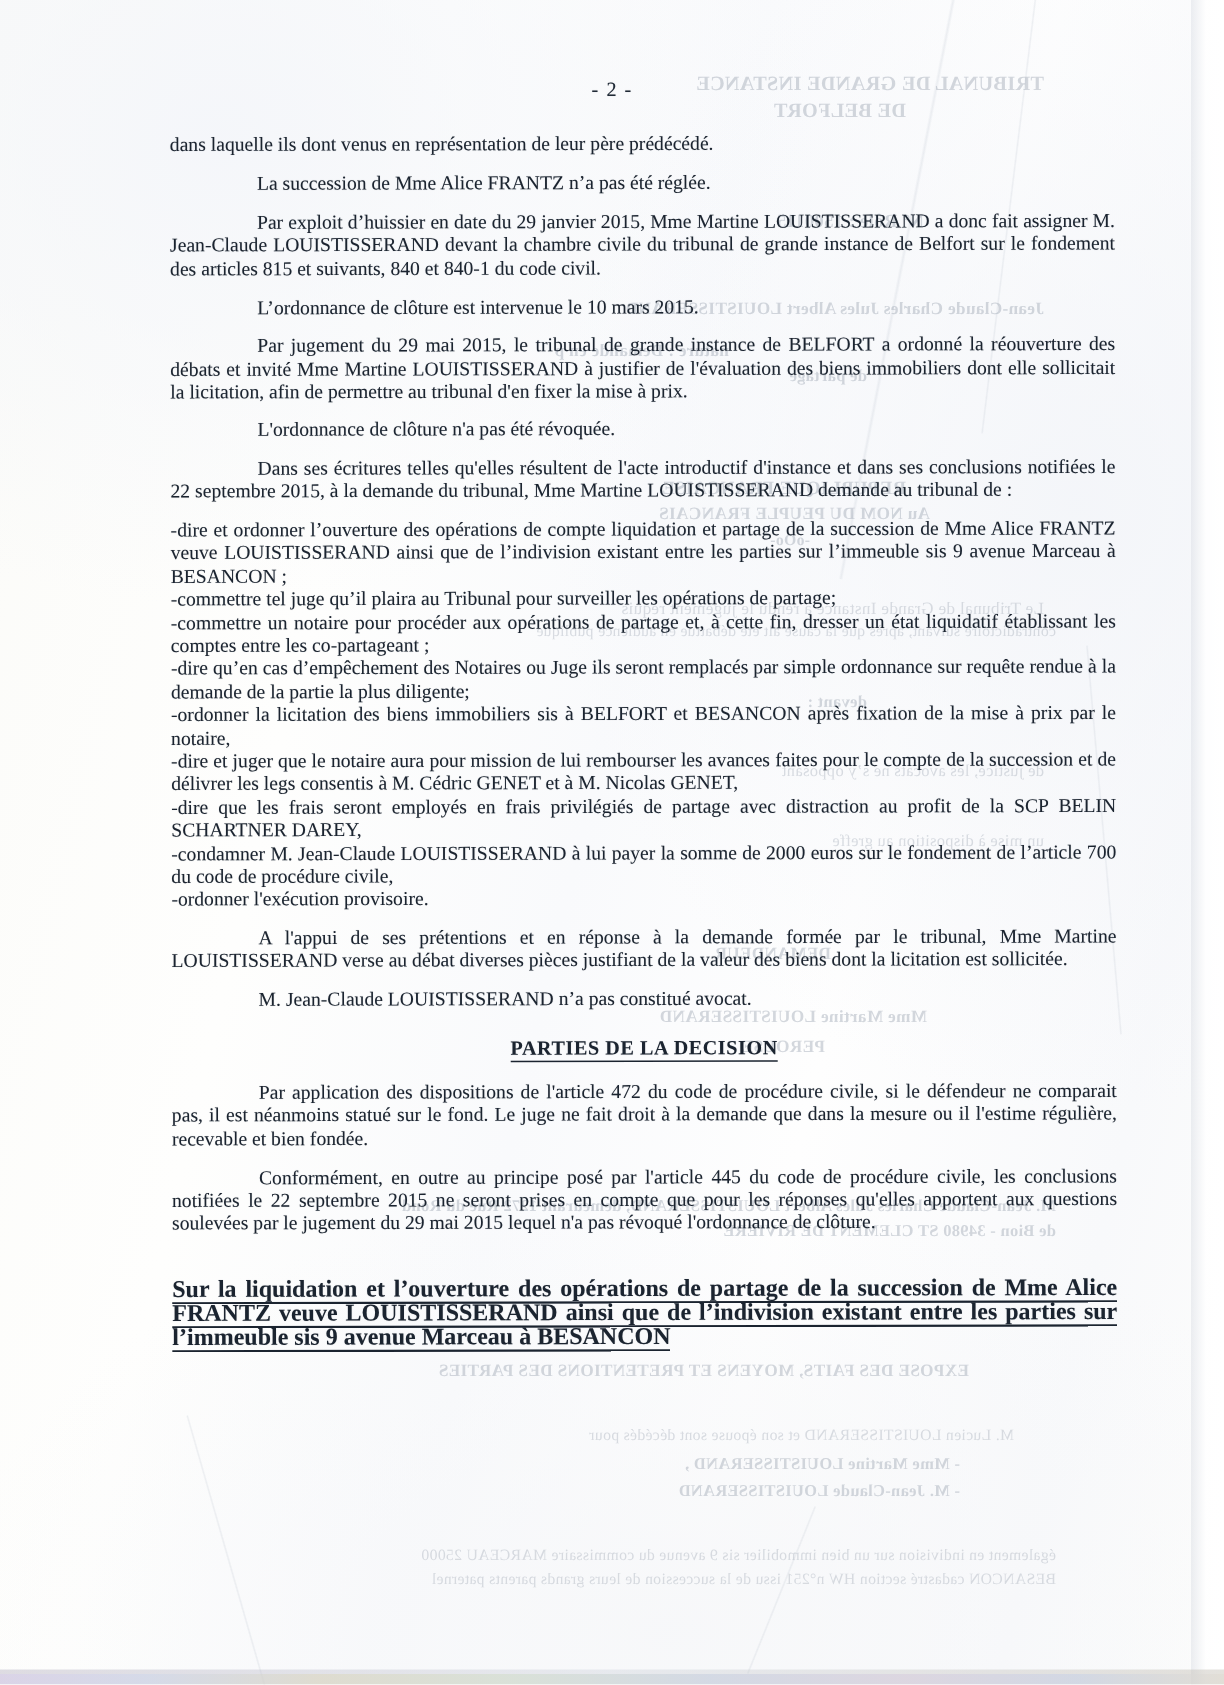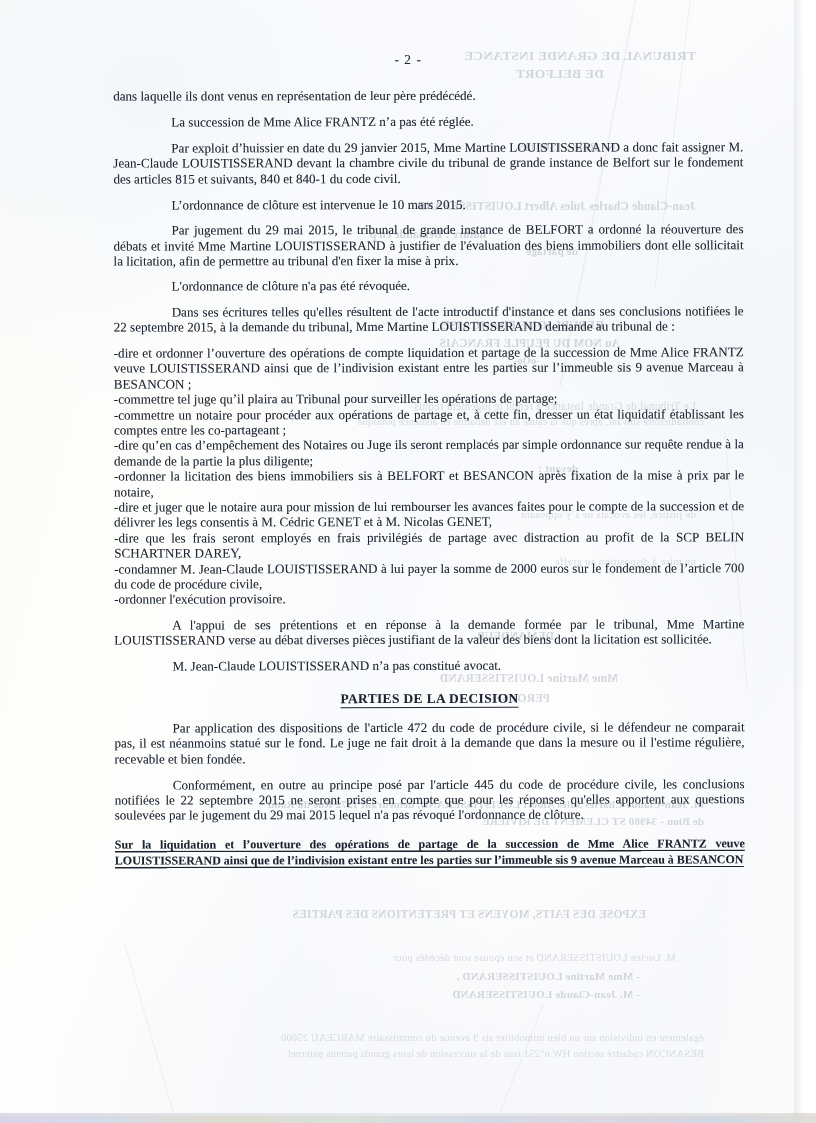--- a/index.html
+++ b/index.html
@@ -67,21 +67,21 @@
   .para.noind{text-indent:0;}
   .para.tight{margin-bottom:9px;}
   .list{margin:0 0 10px 0;}
   .list p{text-indent:0;margin:0;padding-left:0;text-align:justify;}
   .center-head{
     text-align:center;font-weight:bold;letter-spacing:.4px;
     margin:17px 0 14px 0;font-size:13.4px;
   }
   .center-head span{border-bottom:1.6px solid #1b2430;padding-bottom:1px;}
   .final{
-    font-weight:bold;text-align:justify;margin-top:13px;font-size:12px;
+    font-weight:bold;text-align:justify;margin-top:29px;font-size:16px;
     line-height:16.2px;
   }
   .final .ul{
     display:inline;
     box-shadow:inset 0 -1.5px 0 0 #1b2430;
     padding-bottom:1px;
   }
   
   #ink{transform:rotate(-0.12deg);transform-origin:50% 0;}
   

